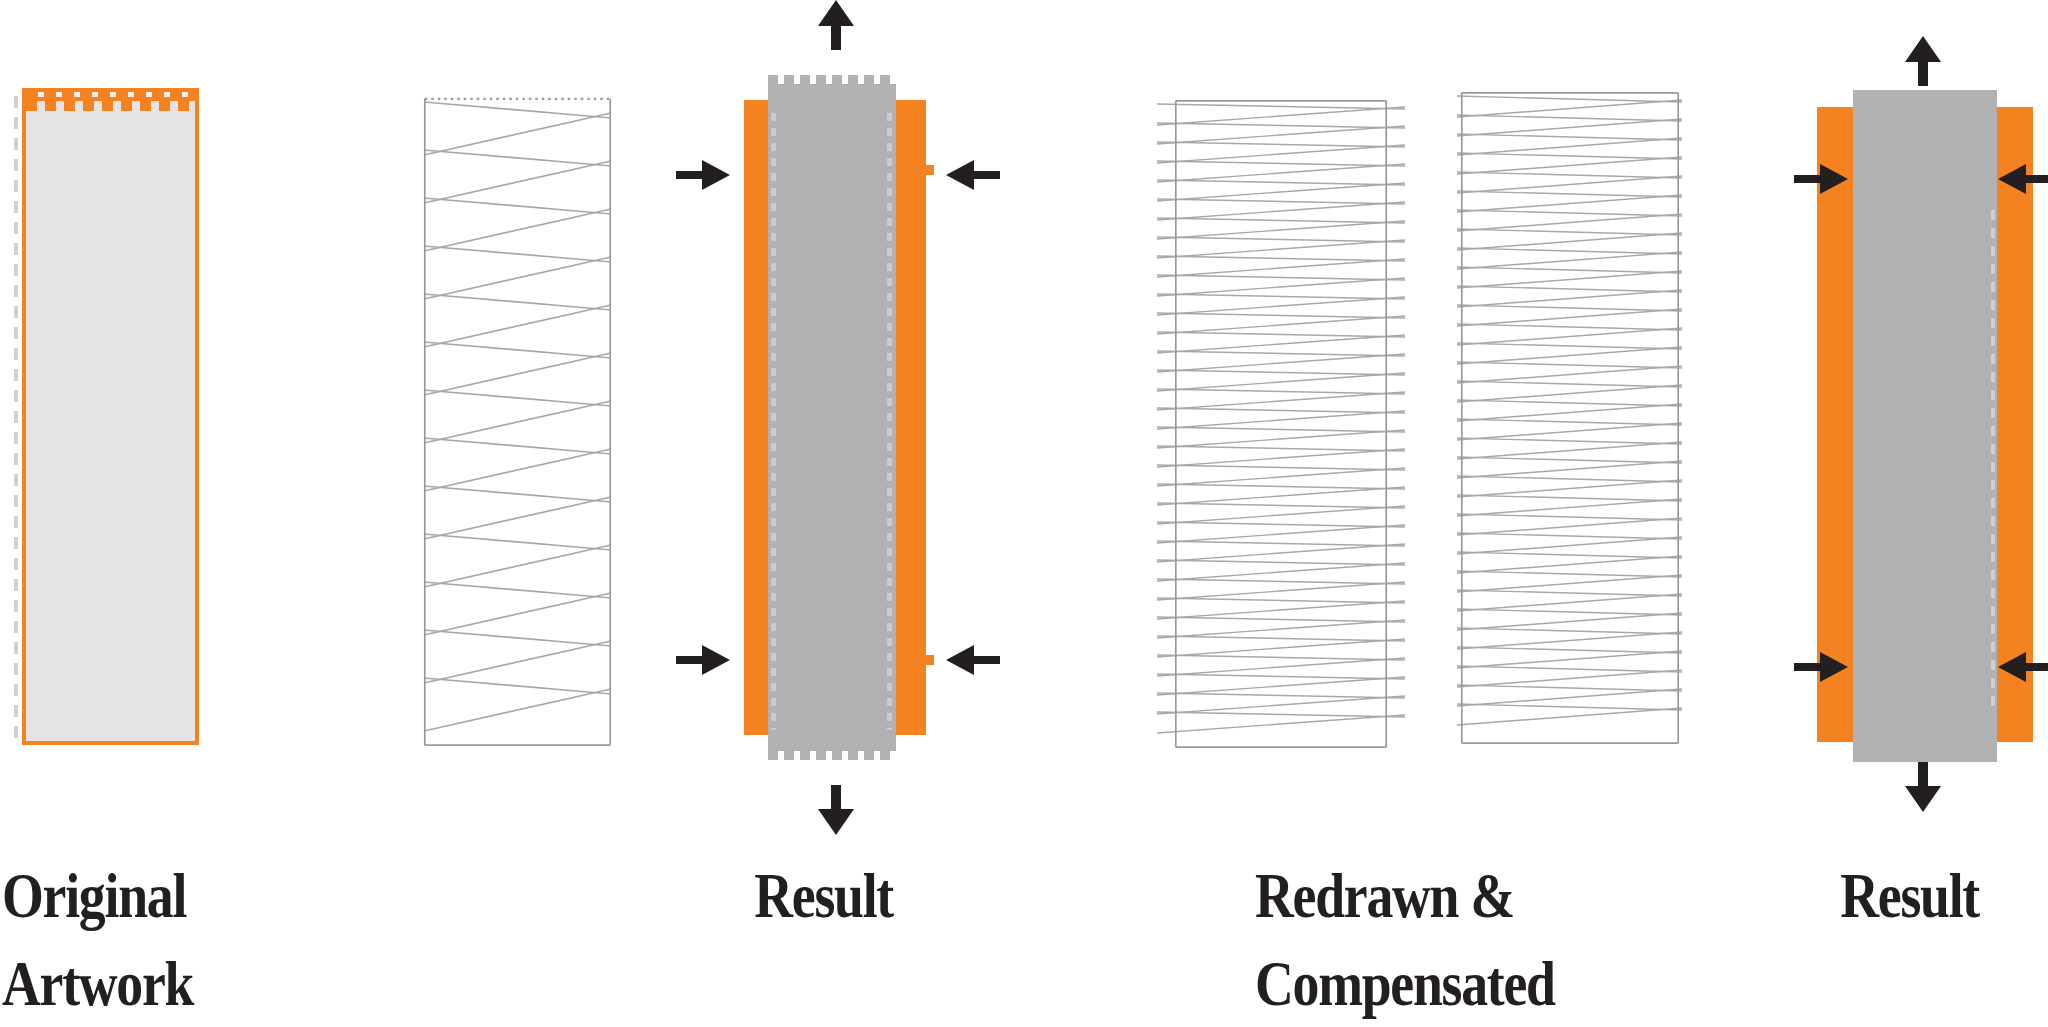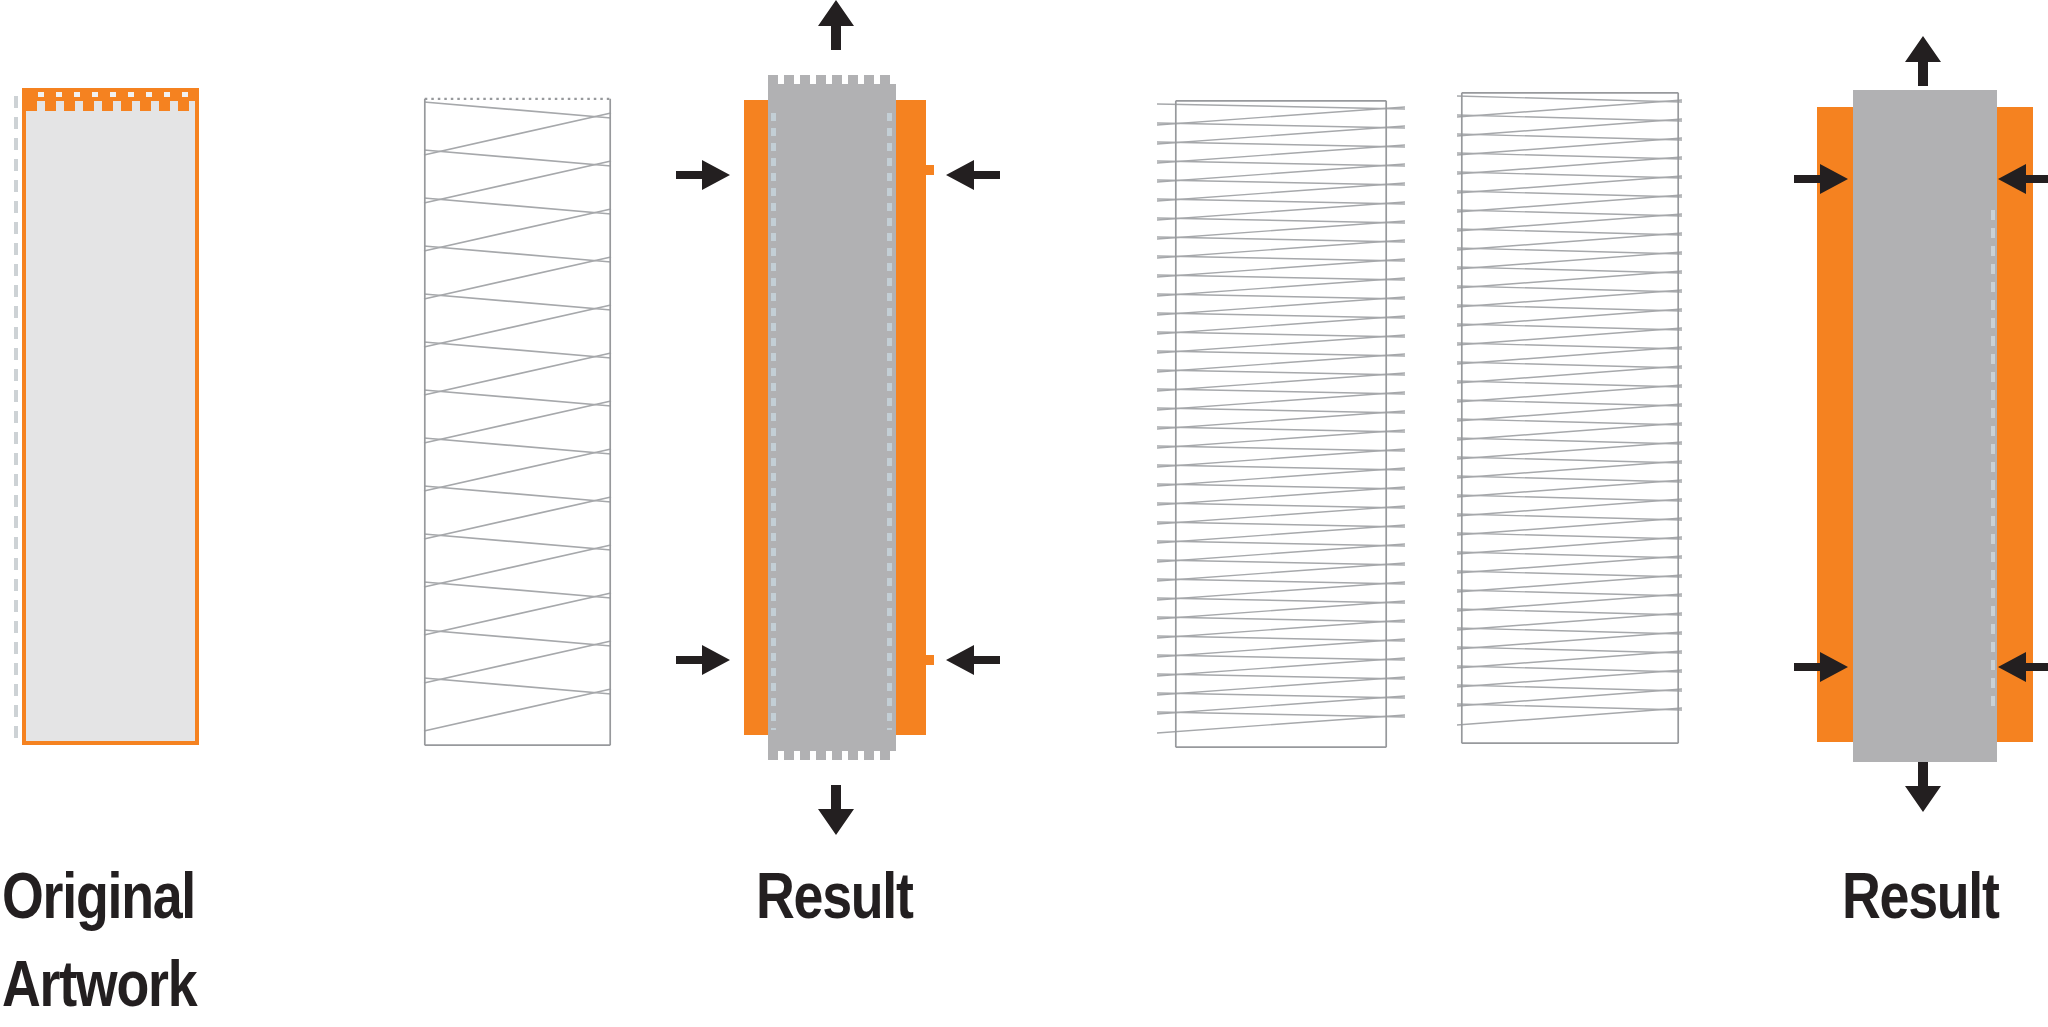--- a/index.html
+++ b/index.html
@@ -1,19 +1,19 @@
 <!DOCTYPE html>
 <html style="--background: #FFFFFF; --orange: #F58220; --artwork-fill: #E4E4E5; --stitch-gray: #A6A8AB; --border-gray: #97999C; --result-gray: #B1B1B3; --dash-light: #C3CFD6; --ink: #231F20;"><head>
 <meta charset="utf-8">
 <style>
   html,body{margin:0;padding:0;background:#fff;}
   .canvas{
     position:relative;width:2048px;height:1027px;overflow:hidden;
     background:var(--background,#fff);
-    font-family:Liberation Sans, sans-serif;
+    font-family:Liberation Serif, serif;
   }
   .abs{position:absolute;}
   
   .vdash{
     position:absolute;width:4px;
     background:repeating-linear-gradient(180deg,#cdd2d5 0 12px,rgba(0,0,0,0) 12px 21px);
   }
   .orig{
     position:absolute;border:4px solid var(--orange);
     background:var(--artwork-fill);box-sizing:border-box;
@@ -73,20 +73,24 @@
   <div class="grect solid abs" style="left:1853px;top:90px;width:144px;height:672px;">
     <div class="dashcol subtle" style="right:2px;top:120px;bottom:55px;"></div>
   </div>
 
   <div class="lbl" style="left:2px;top:852px;">
     <span class="cond"><span>Original</span><br>
       <span>Artwork</span></span>
   </div>
   <div class="lbl center" style="left:741px;top:852px;width:200px;">
     <span class="cond"><span>Result</span></span>
+  </div>
+  <div class="lbl" style="left:1255px;top:852px;">
+    <span class="cond"><span>Redrawn &amp;</span><br>
+      <span>Compensated</span></span>
   </div>
   <div class="lbl center" style="left:1827px;top:852px;width:200px;">
     <span class="cond"><span>Result</span></span>
   </div>
 
 <svg class="satin" width="187" height="648" style="left: 424px; top: 98px;">
       <line x1="0" y1="4" x2="187" y2="20" style="stroke: var(--stitch-gray); stroke-width: 1.7;"></line>
       <line x1="187" y1="15" x2="0" y2="57" style="stroke: var(--stitch-gray); stroke-width: 1.7;"></line>
       <line x1="0" y1="52" x2="187" y2="68" style="stroke: var(--stitch-gray); stroke-width: 1.7;"></line>
       <line x1="187" y1="63" x2="0" y2="105" style="stroke: var(--stitch-gray); stroke-width: 1.7;"></line>

